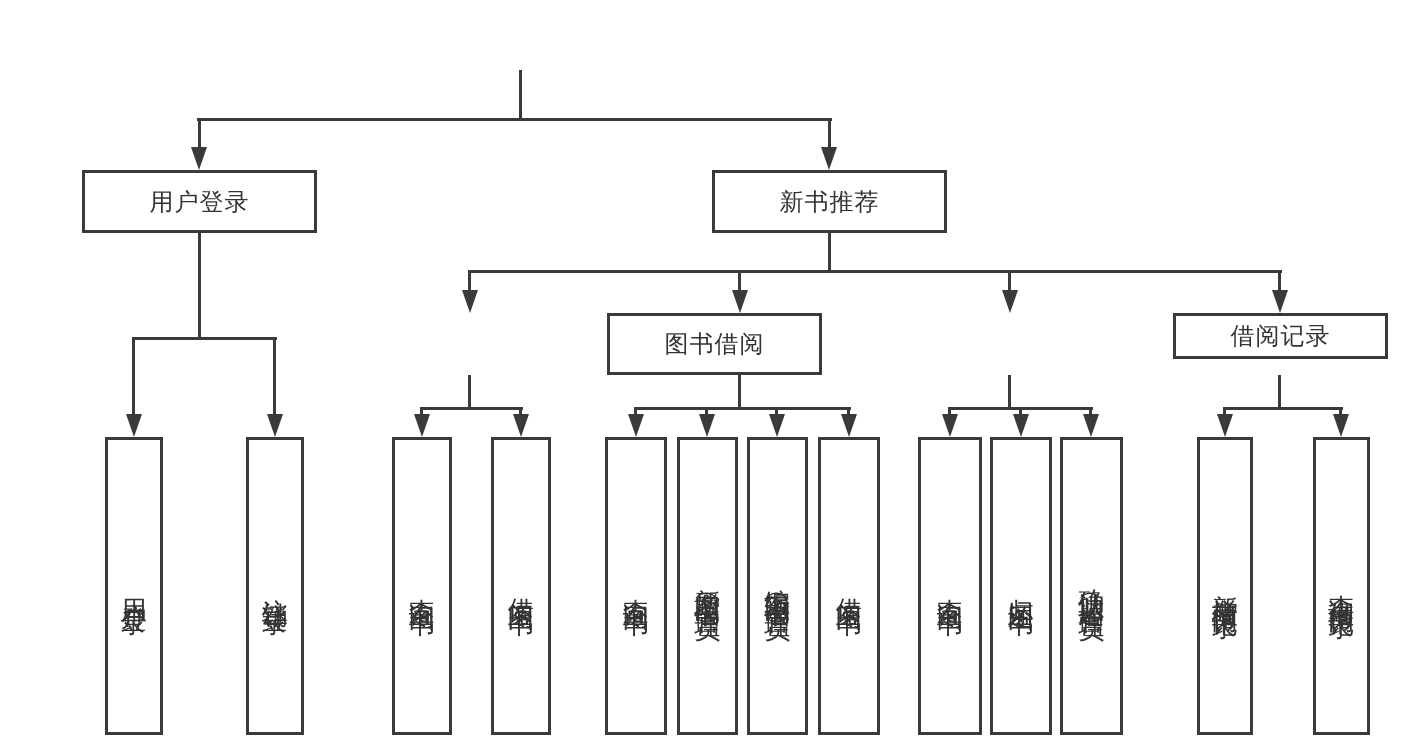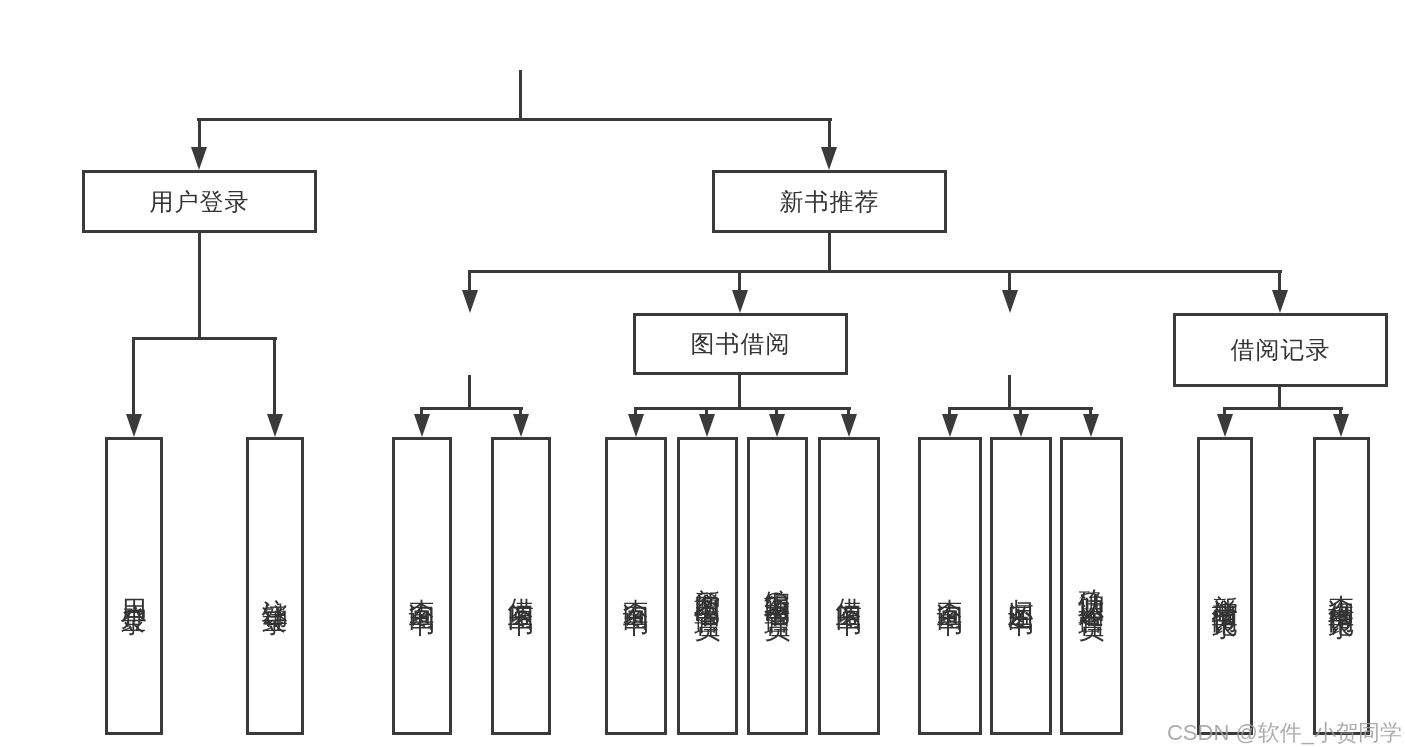--- a/index.html
+++ b/index.html
@@ -59,24 +59,24 @@
 <body>
 
 <div id="canvas">
 
 
   <div class="node" style="left:82px;top:170px;width:235px;height:63px">用户登录</div>
 
   <div class="node" style="left:712px;top:170px;width:235px;height:63px">新书推荐</div>
 
 
-  <div class="node" style="left:633px;top:313px;width:215px;height:62px">图书借阅</div>
+  <div class="node" style="left:607px;top:313px;width:215px;height:62px">图书借阅</div>
 
 
-  <div class="node" style="left:1173px;top:313px;width:215px;height:74px">借阅记录</div>
+  <div class="node" style="left:1173px;top:313px;width:215px;height:46px">借阅记录</div>
 
   <div class="node v" style="left:105px;top:437px;width:58px;height:298px">用户登录</div>
 
   <div class="node v" style="left:246px;top:437px;width:58px;height:298px">注销登录</div>
 
   <div class="node v" style="left:392px;top:437px;width:60px;height:298px">查询图书</div>
 
   <div class="node v" style="left:491px;top:437px;width:60px;height:298px">借阅图书</div>
 
   <div class="node v" style="left:605px;top:437px;width:62px;height:298px">查询图书</div>
@@ -149,15 +149,14 @@
   <div class="ar" style="left:1013px;top:414px"></div>
   <div class="ar" style="left:1083px;top:414px"></div>
 
   <div class="ln" style="left:1278px;top:375px;width:3px;height:32px"></div>
   <div class="ln" style="left:1223px;top:407px;width:120px;height:3px"></div>
   <div class="ln" style="left:1223px;top:407px;width:3px;height:10px"></div>
   <div class="ln" style="left:1339px;top:407px;width:3px;height:10px"></div>
   <div class="ar" style="left:1217px;top:414px"></div>
   <div class="ar" style="left:1333px;top:414px"></div>
 
-  <div class="watermark">CSDN @软件_小贺同学</div>
 
 </div>
 
 </body></html>

